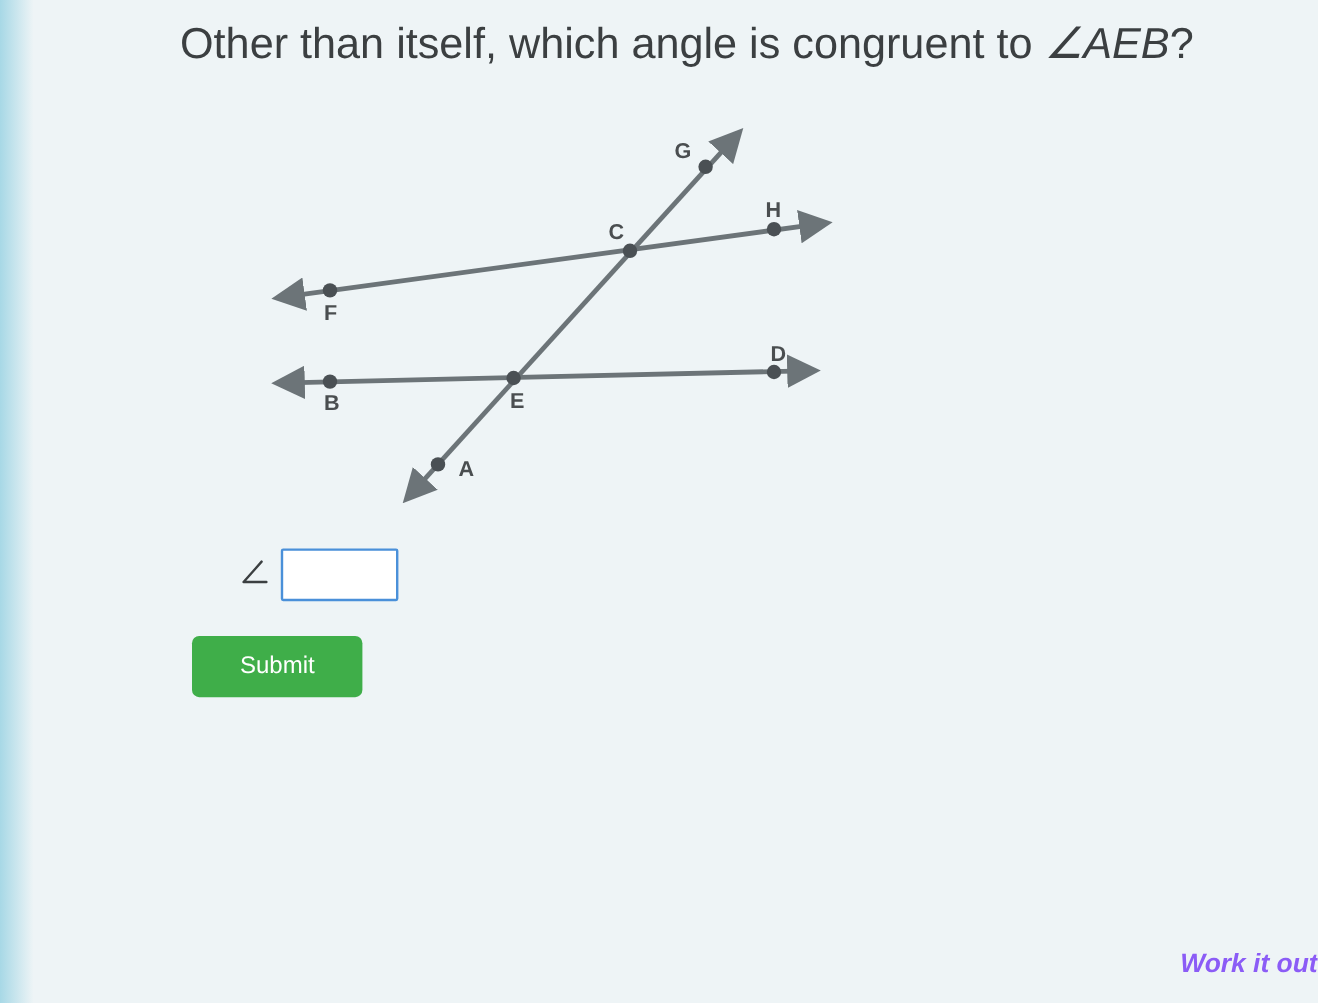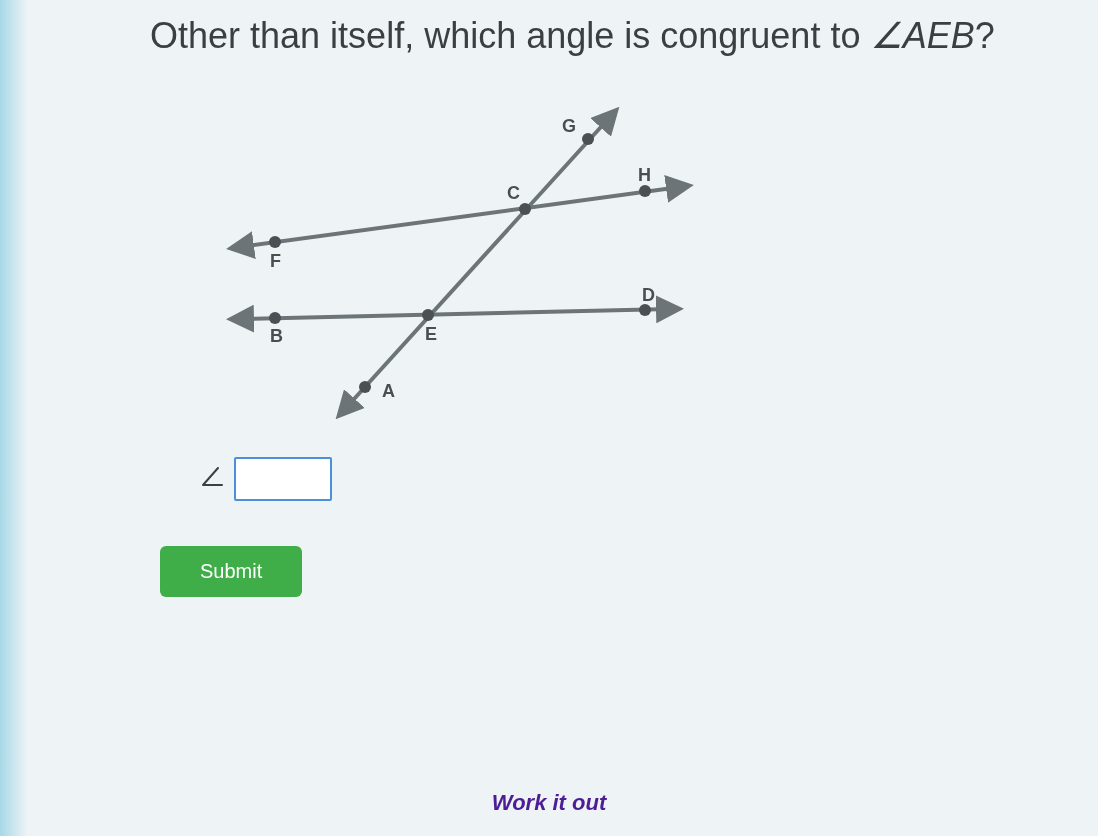--- a/index.html
+++ b/index.html
@@ -66,42 +66,43 @@
     height: 38px;
     border: 2px solid #4a90d9;
     background: #ffffff;
     font-size: 20px;
     text-align: center;
     outline: none;
     border-radius: 2px;
   }
   .submit-btn {
     display: inline-block;
-    margin-top: 45px;
+    margin-top: 29px;
     margin-left: 10px;
     padding: 14px 40px;
     background: #3fae49;
     color: #ffffff;
     font-size: 20px;
     border: none;
     border-radius: 6px;
     cursor: pointer;
   }
   .bottom-help {
     position: absolute;
     bottom: 20px;
     left: 0;
     width: 100%;
     text-align: center;
   }
   .work-it-out {
     font-size: 22px;
     font-style: italic;
     font-weight: 600;
-    color: #4c1d95;
+    color: #8b5cf6;
+    text-align: right;
   }
   .not-ready {
     font-size: 20px;
     color: #5a6066;
     margin-top: 4px;
   }
 </style>
 </head>
 <body>
 

